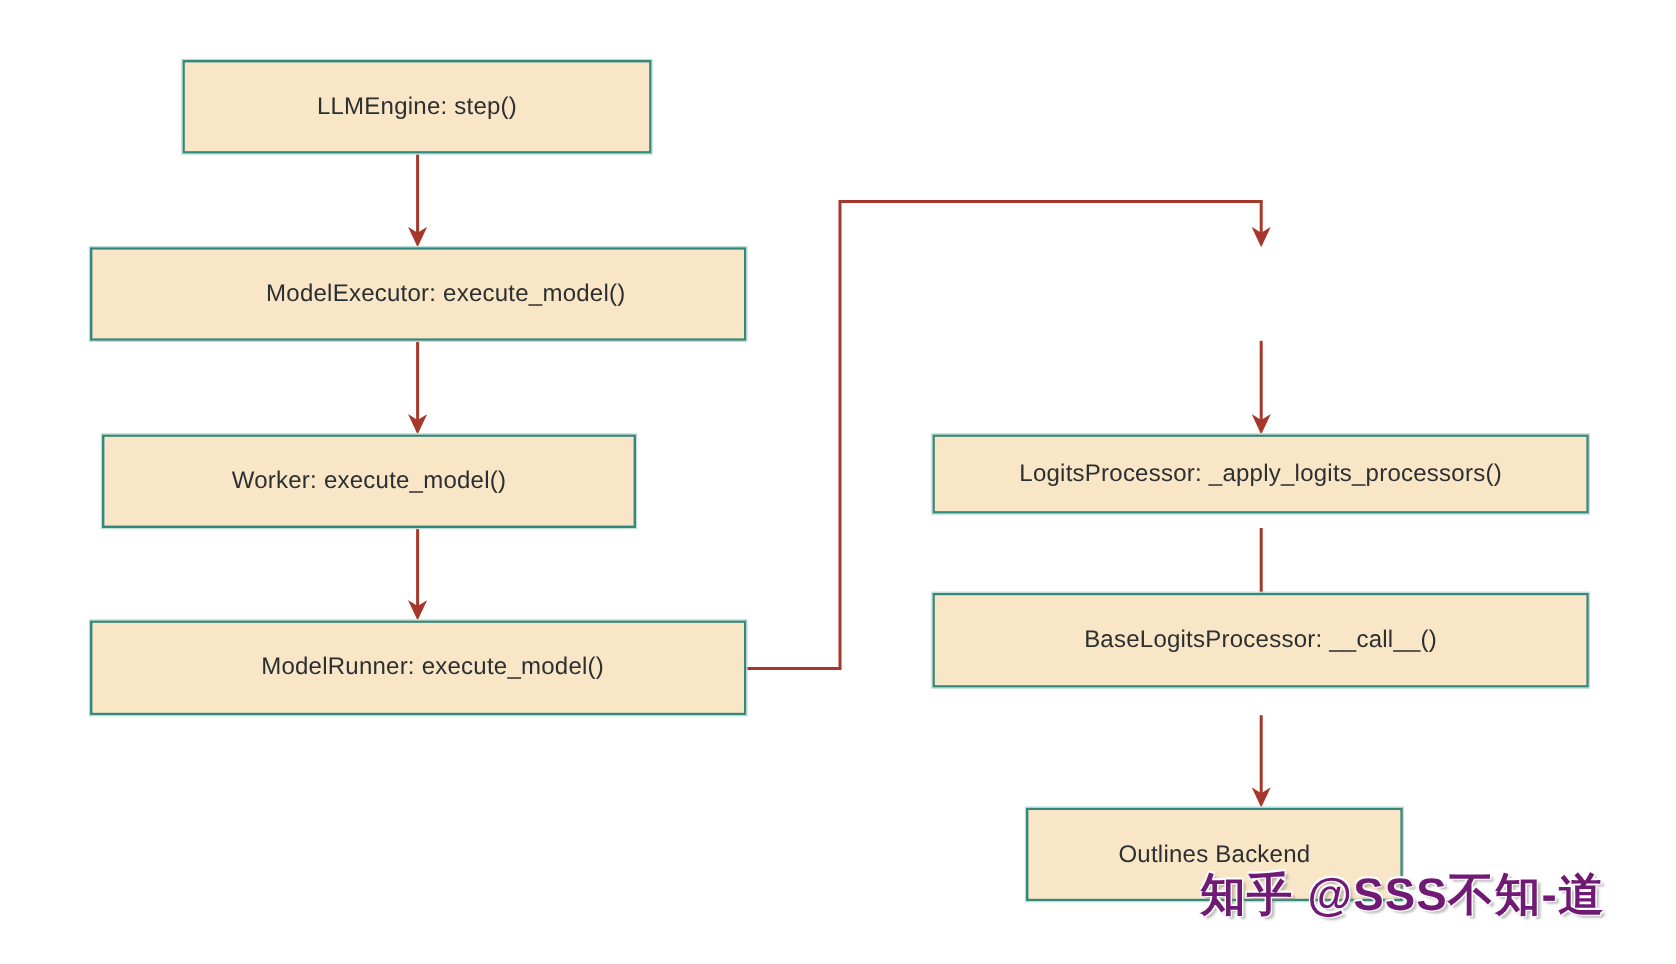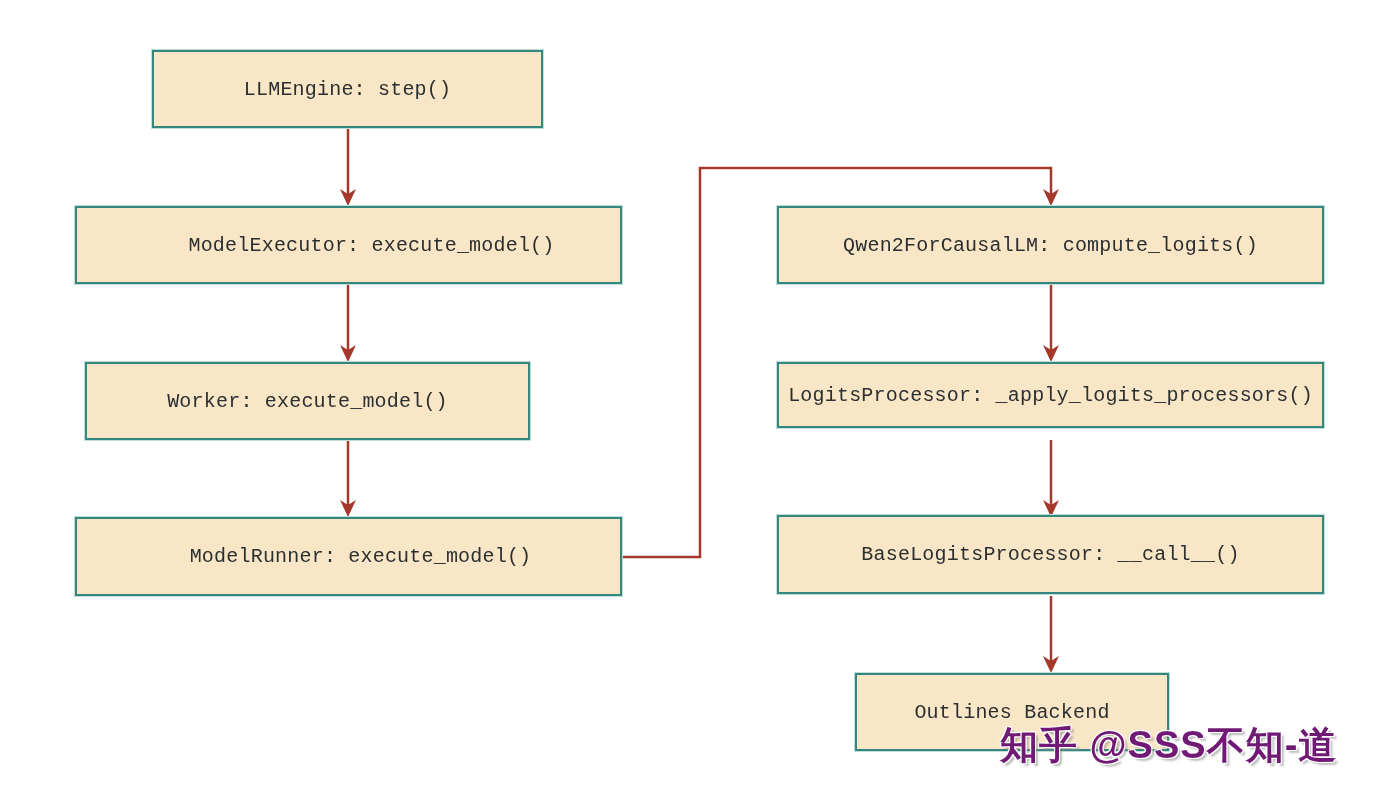--- a/index.html
+++ b/index.html
@@ -21,21 +21,20 @@
     background: #f9e6c6;
     border: 2px solid #35867c;
     outline: 1px solid #bfe0d8;
     display: flex;
     align-items: center;
     justify-content: center;
     color: #2b2f31;
     font-size: 20px;
     letter-spacing: 0.2px;
     text-align: center;
-    font-family: Liberation Mono, monospace;
   }
   #edge-layer {
     position: absolute;
     left: 0;
     top: 0;
     width: 1397px;
     height: 803px;
     pointer-events: none;
   }
   #watermark {
@@ -84,29 +83,26 @@
   </div>
 
   <div class="node" style="left:85px; top:362px; width:445px; height:78px;">
     <span>Worker: execute_model()</span>
   </div>
 
   <div class="node" style="left:75px; top:517px; width:547px; height:79px;padding-left:24px;">
     <span>ModelRunner: execute_model()</span>
   </div>
 
-  <div class="node" style="left:777px; top:206px; width:547px; height:78px;">
-    <span>Qwen2ForCausalLM: compute_logits()</span>
-  </div>
 
   <div class="node" style="left:777px; top:362px; width:547px; height:66px;">
     <span>LogitsProcessor: _apply_logits_processors()</span>
   </div>
 
-  <div class="node" style="left:777px; top:515px; width:547px; height:79px;">
+  <div class="node" style="left:777px; top:494px; width:547px; height:79px;">
     <span>BaseLogitsProcessor: __call__()</span>
   </div>
 
   <div class="node" style="left:855px; top:673px; width:314px; height:78px;">
     <span>Outlines Backend</span>
   </div>
 
   <div id="watermark">知乎 @SSS不知-道</div>
 
 </div>

